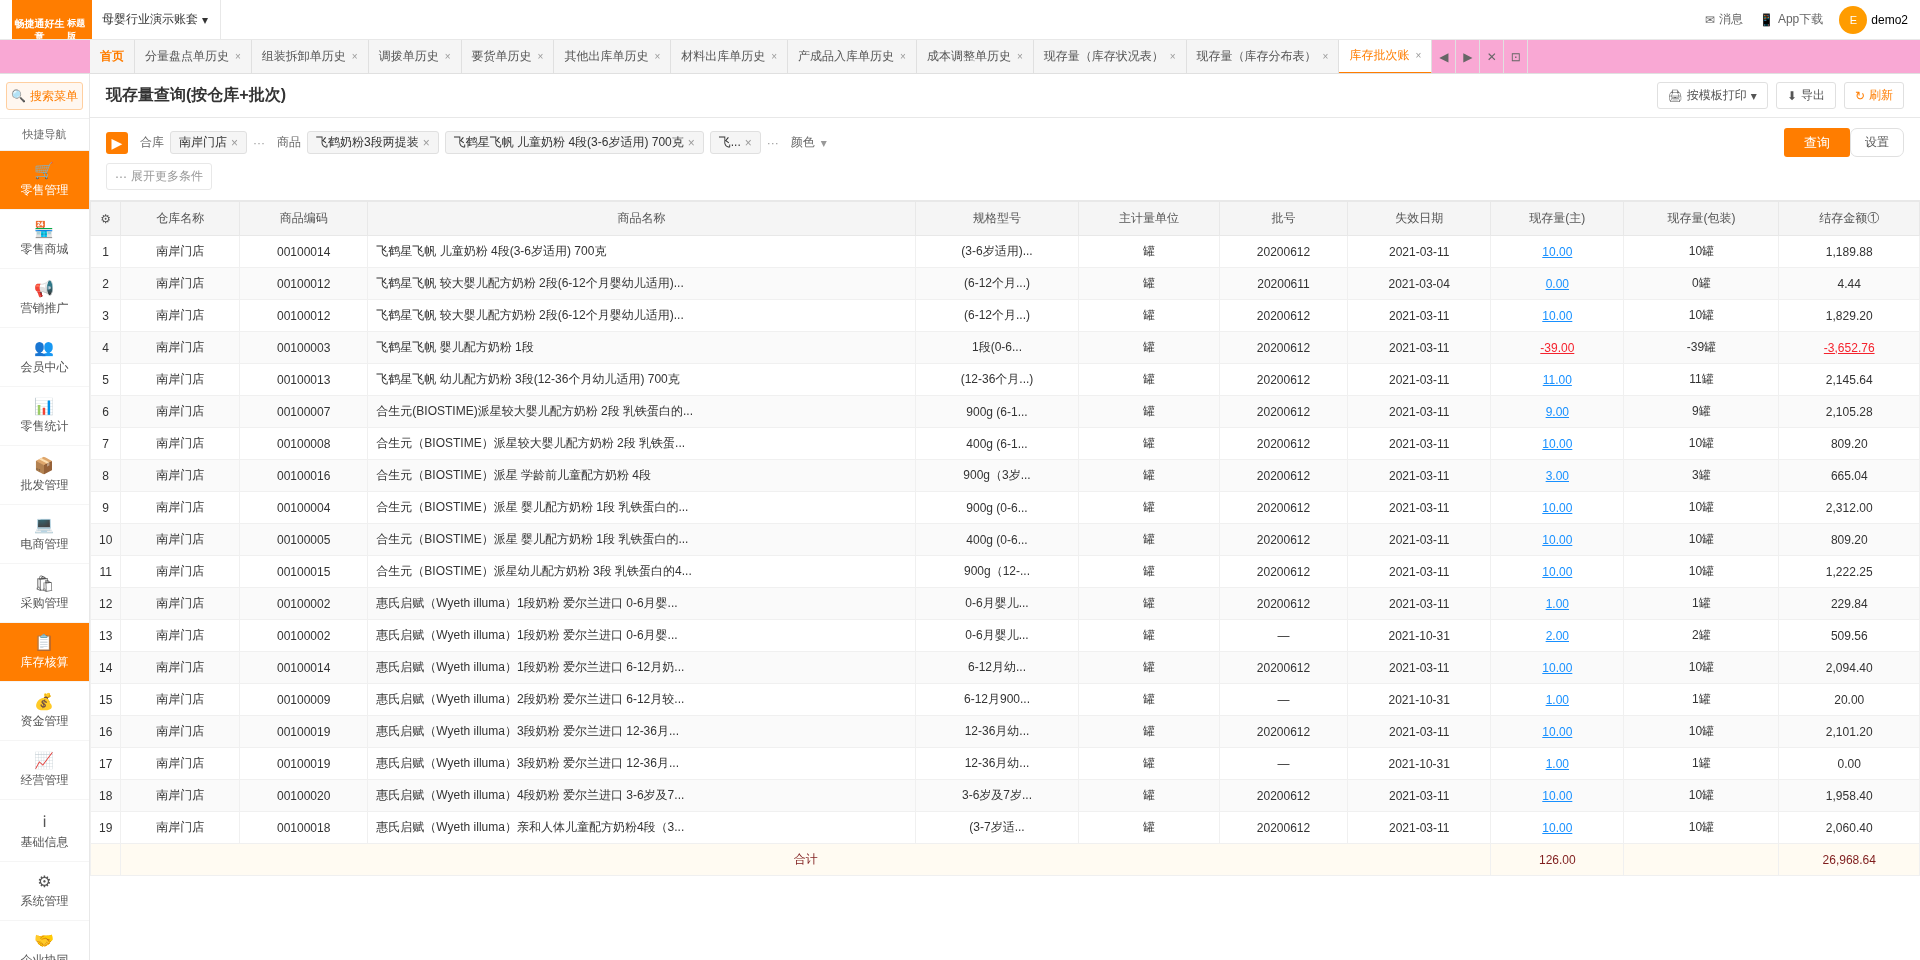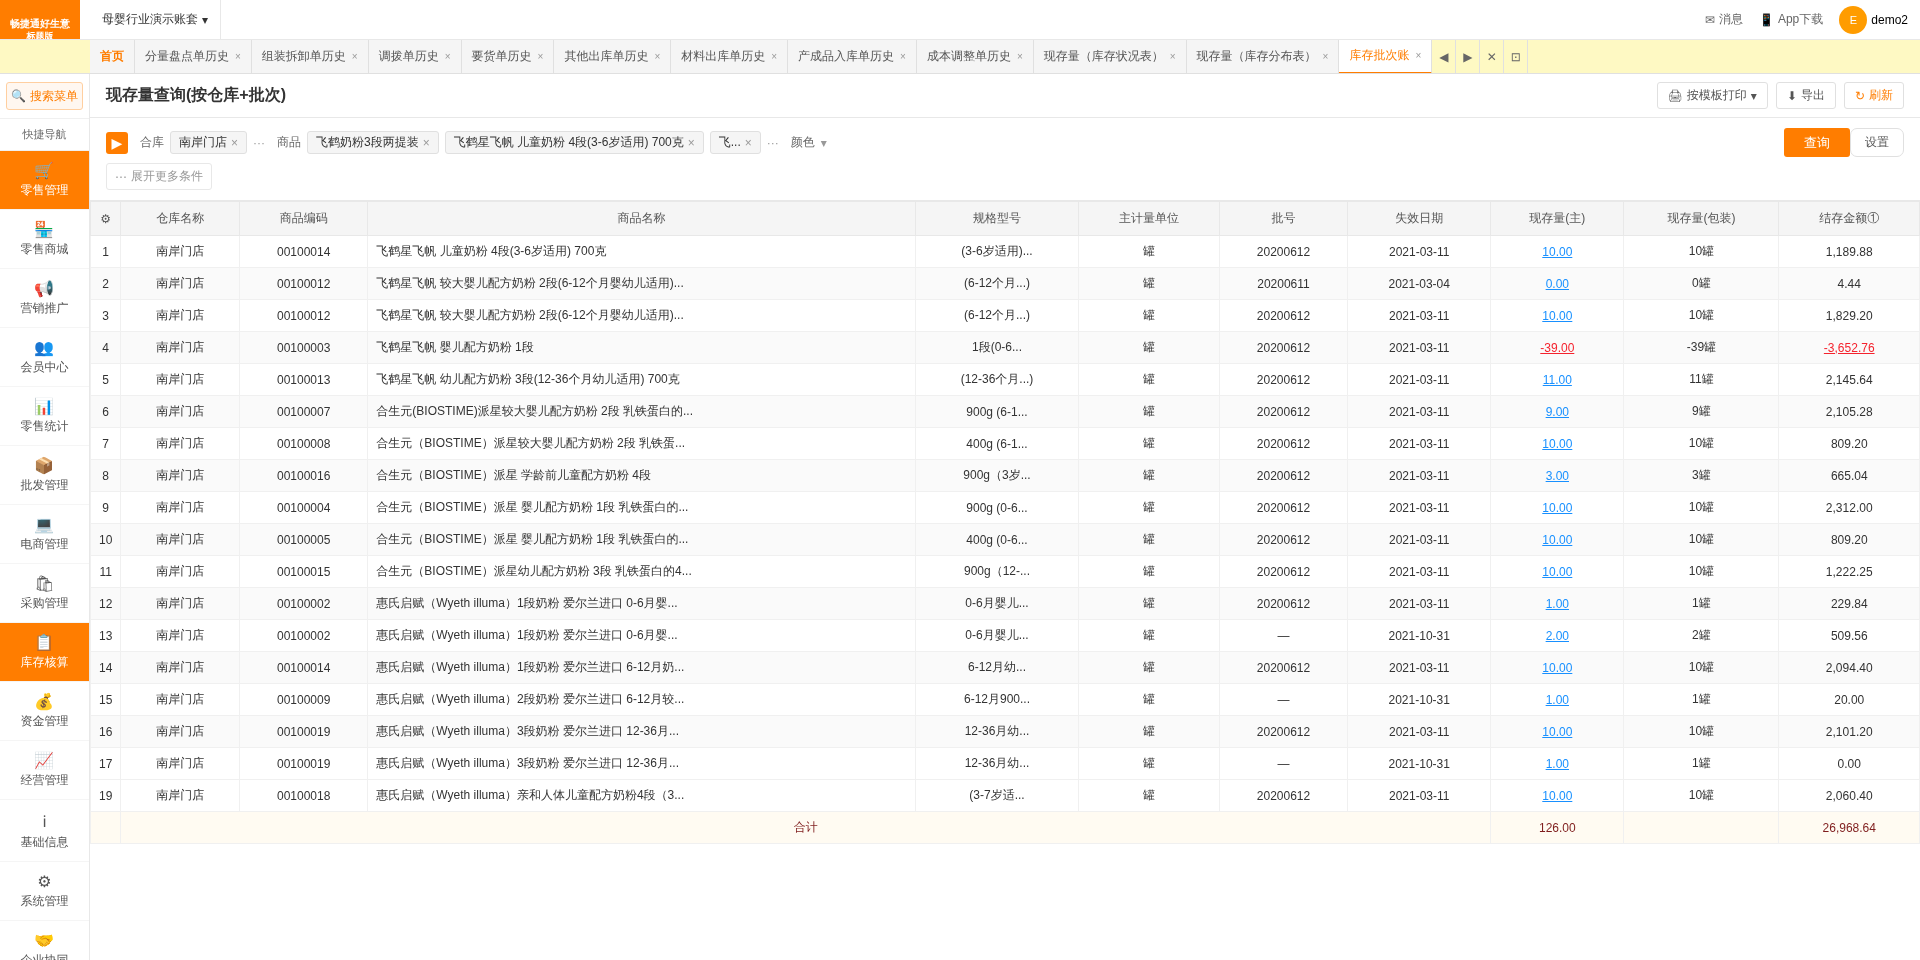--- a/index.html
+++ b/index.html
@@ -1,20 +1,20 @@
 <!DOCTYPE html>
 <html><head>
   <meta charset="utf-8">
   <style>
     * { box-sizing: border-box; margin: 0; padding: 0; font-family: 'Microsoft YaHei', Arial, sans-serif; font-size: 12px; }
     body { background: #f5f5f5; overflow: hidden; width: 1920px; height: 960px; }
     .logo-area {
-      display: flex; flex-direction: column; align-items: center; justify-content: center;
+      display: flex; flex-direction: row; align-items: center; justify-content: center;
       background: #ff7d00; color: #fff; width: 80px; height: 60px; margin-right: 8px;
-      font-size: 11px; font-weight: bold; position: absolute; left: 0; top: 0; z-index: 10;
+      font-size: 11px; font-weight: bold; position: absolute; left: 12px; top: 0; z-index: 10;
     }
     .logo-area .logo-text { font-size: 10px; line-height: 1.3; text-align: center; }
     .logo-area .logo-sub { font-size: 9px; }
     .top-nav {
       display: flex; align-items: center; background: #fff; height: 40px;
       border-bottom: 1px solid #e8e8e8; padding-left: 90px; overflow: hidden;
       position: absolute; top: 0; left: 0; right: 0; z-index: 5;
     }
     .top-nav .nav-dropdown {
       display: flex; align-items: center; padding: 0 12px; height: 40px;
@@ -28,21 +28,21 @@
       display: flex; align-items: center; gap: 4px; color: #666; cursor: pointer;
     }
     .avatar-area { display: flex; align-items: center; gap: 4px; cursor: pointer; }
     .avatar-circle {
       width: 28px; height: 28px; border-radius: 50%; background: #ff9c00;
       display: flex; align-items: center; justify-content: center; color: #fff; font-size: 11px;
     }
 
     
     .tab-bar {
-      display: flex; align-items: center; background: #fef9c3; height: 34px;
+      display: flex; align-items: center; background: #f9a8d4; height: 34px;
       border-bottom: 1px solid #e0e0e0; padding-left: 90px; overflow: hidden;
       position: absolute; top: 40px; left: 0; right: 0; z-index: 5;
     }
     .tab-item {
       display: flex; align-items: center; padding: 0 10px; height: 34px;
       border-right: 1px solid #e0e0e0; color: #555; cursor: pointer; white-space: nowrap;
       background: #f5f5f5; gap: 4px; font-size: 12px;
     }
     .tab-item.active { background: #fff; color: #ff7d00; border-bottom: 2px solid #ff7d00; }
     .tab-item.home { color: #ff7d00; font-weight: bold; }
@@ -627,20 +627,33 @@
     <td>00100019</td>
     <td style="text-align:left;max-width:300px;overflow:hidden;text-overflow:ellipsis;">惠氏启赋（Wyeth illuma）3段奶粉 爱尔兰进口 12-36月...</td>
     <td>12-36月幼...</td>
     <td>罐</td>
     <td>—</td>
     <td>2021-10-31</td>
     <td><span class="num-link">1.00</span></td>
     <td>1罐</td>
     <td class="">0.00</td>
   </tr>
+            <tr style="background: rgb(250, 250, 250);">
+    <td>18</td>
+    <td>南岸门店</td>
+    <td>00100020</td>
+    <td style="text-align:left;max-width:300px;overflow:hidden;text-overflow:ellipsis;">惠氏启赋（Wyeth illuma）4段奶粉 爱尔兰进口 3-6岁及7...</td>
+    <td>3-6岁及7岁...</td>
+    <td>罐</td>
+    <td>20200612</td>
+    <td>2021-03-11</td>
+    <td><span class="num-link">10.00</span></td>
+    <td>10罐</td>
+    <td class="">1,958.40</td>
+  </tr>
             <tr style="background: rgb(255, 255, 255);">
     <td>19</td>
     <td>南岸门店</td>
     <td>00100018</td>
     <td style="text-align:left;max-width:300px;overflow:hidden;text-overflow:ellipsis;">惠氏启赋（Wyeth illuma）亲和人体儿童配方奶粉4段（3...</td>
     <td>(3-7岁适...</td>
     <td>罐</td>
     <td>20200612</td>
     <td>2021-03-11</td>
     <td><span class="num-link">10.00</span></td>

